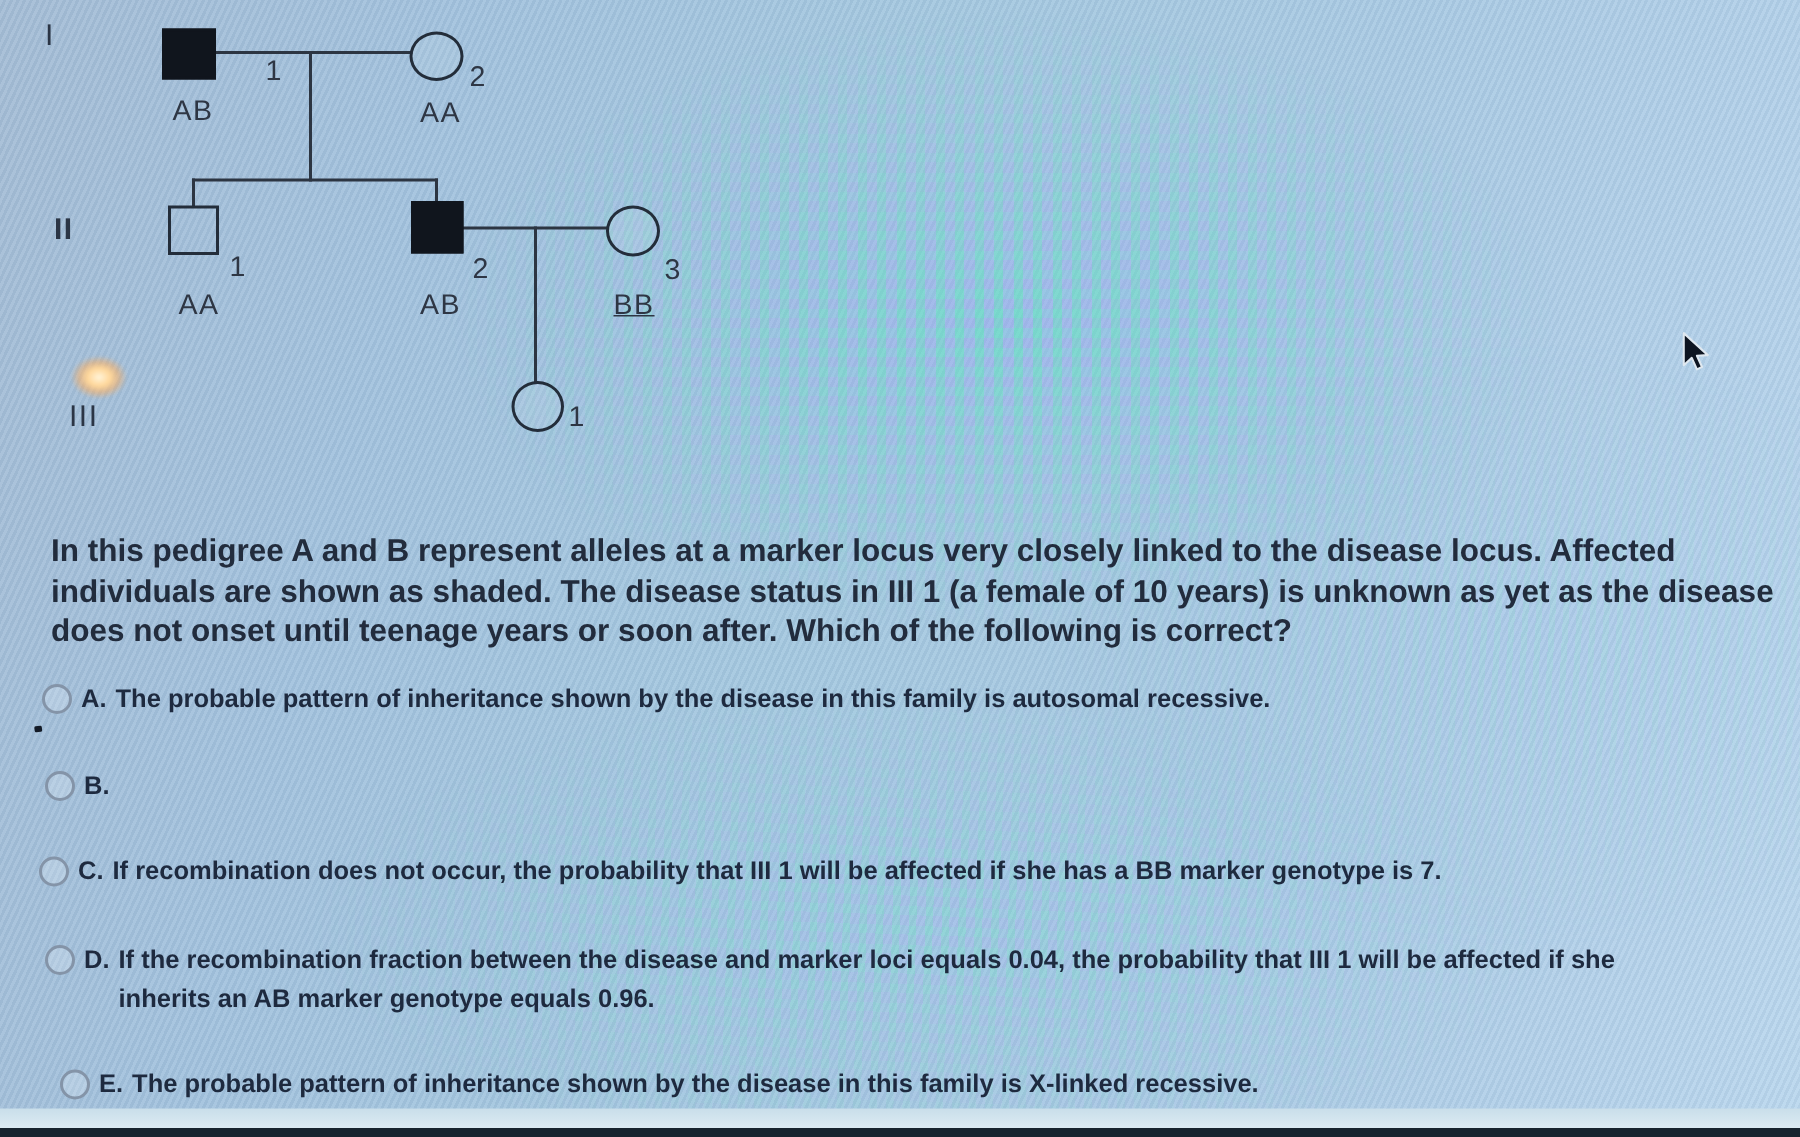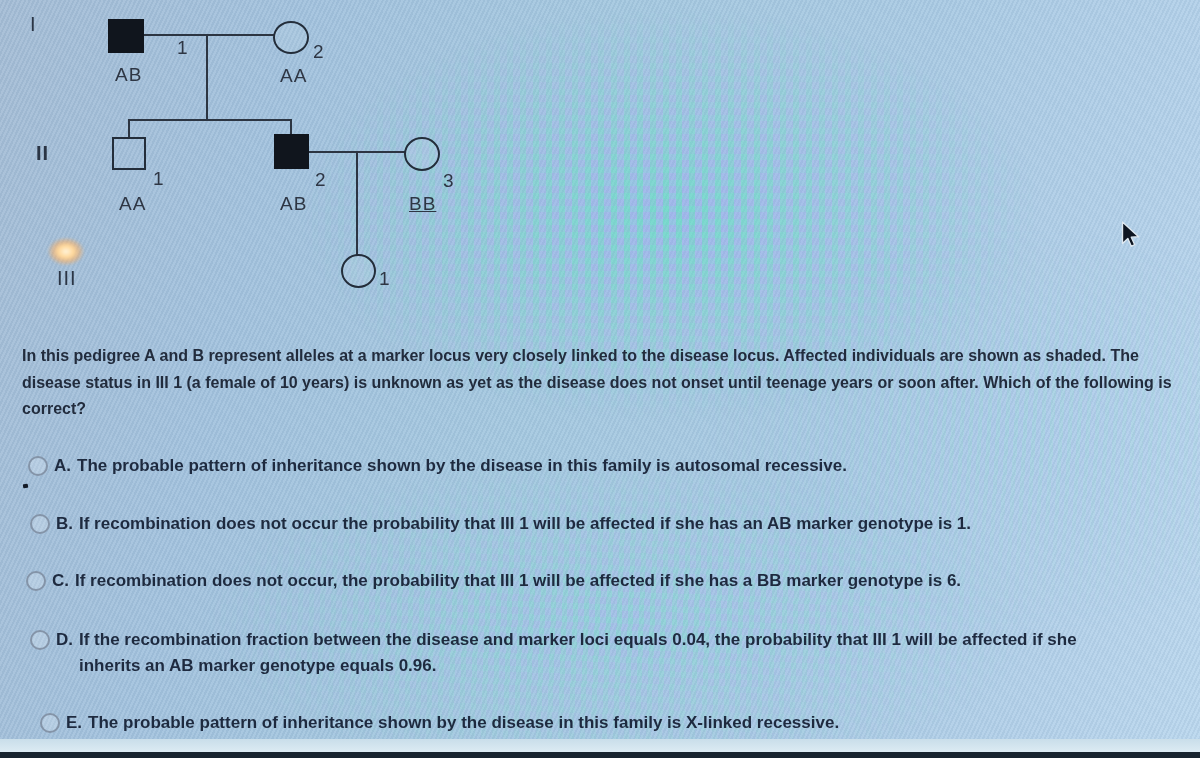--- a/index.html
+++ b/index.html
@@ -44,21 +44,21 @@
   }
   .bottom-light{position:absolute;left:0;top:739px;width:1200px;height:13px;
     background:linear-gradient(#c9deea,#dcebf3);}
   .bottom-dark{position:absolute;left:0;top:752px;width:1200px;height:6px;background:#17242f;}
 
   
   .pedigree{position:absolute;left:0;top:0;width:760px;height:330px;color:#2b3545;}
   .gen{position:absolute;font-size:20px;font-weight:500;letter-spacing:1px;color:#2b3545;}
   .gen.g1{left:30px;top:13px;}
   .gen.g2{left:36px;top:142px;font-weight:bold;}
-  .gen.g3{left:57px;top:267px;}
+  .gen.g3{left:46px;top:267px;}
   .pline{position:absolute;background:#2c3542;}
   .l1{left:143px;top:34px;width:132px;height:2px;}
   .l2{left:206px;top:34px;width:2px;height:87px;}
   .l3{left:128px;top:119px;width:164px;height:2px;}
   .l4{left:128px;top:119px;width:2px;height:19px;}
   .l5{left:290px;top:119px;width:2px;height:17px;}
   .l6{left:308px;top:151px;width:98px;height:2px;}
   .l7{left:356px;top:151px;width:2px;height:104px;}
   .sym{position:absolute;box-sizing:border-box;}
   .sym.square{border:2.5px solid #232d3a;background:transparent;}
@@ -79,22 +79,22 @@
   .n-iii1{left:379px;top:268px;}
   .gt{position:absolute;font-size:19px;letter-spacing:1px;color:#2e3644;}
   .g-i1{left:115px;top:64px;}
   .g-i2{left:280px;top:65px;}
   .g-ii1{left:119px;top:193px;}
   .g-ii2{left:280px;top:193px;}
   .g-ii3{left:409px;top:193px;text-decoration:underline;}
 
   
   .question{
-    position:absolute;left:22px;top:343px;width:1160px;margin:0;
-    font-size:16px;line-height:26.5px;font-weight:600;color:#222c3d;
+    position:absolute;left:22px;top:343px;width:1160px;margin:12px;
+    font-size:21px;line-height:26.5px;font-weight:600;color:#222c3d;
   }
   .opt{
     position:absolute;display:flex;align-items:flex-start;
     font-size:17px;line-height:26px;font-weight:600;color:#1e2a3f;
   }
   .opt .radio{
     width:16px;height:16px;border:2px solid #8494a8;border-radius:50%;
     background:rgba(235,245,250,0.25);flex:0 0 auto;margin-top:3px;margin-right:6px;
   }
   .opt .letter{margin-right:6px;white-space:nowrap;}
@@ -158,27 +158,26 @@
   <div class="opt opt-a">
     <span class="radio"></span>
     <span class="letter">A.</span>
     <span class="otext">The probable pattern of inheritance shown by the disease in this family is autosomal recessive.</span>
   </div>
   <div class="stray-dot"></div>
 
   <div class="opt opt-b">
     <span class="radio"></span>
     <span class="letter">B.</span>
-    <span class="otext">If recombination does not occur the probability that III 1 will be affected if she has an AB marker genotype is 1.</span>
   </div>
 
   <div class="opt opt-c">
     <span class="radio"></span>
     <span class="letter">C.</span>
-    <span class="otext">If recombination does not occur, the probability that III 1 will be affected if she has a BB marker genotype is 6.</span>
+    <span class="otext">If recombination does not occur, the probability that III 1 will be affected if she has a BB marker genotype is 7.</span>
   </div>
 
   <div class="opt opt-d">
     <span class="radio"></span>
     <span class="letter">D.</span>
     <span class="otext">If the recombination fraction between the disease and marker loci equals 0.04, the probability that III 1 will be affected if she inherits an AB marker genotype equals 0.96.</span>
   </div>
 
   <div class="opt opt-e">
     <span class="radio"></span>

